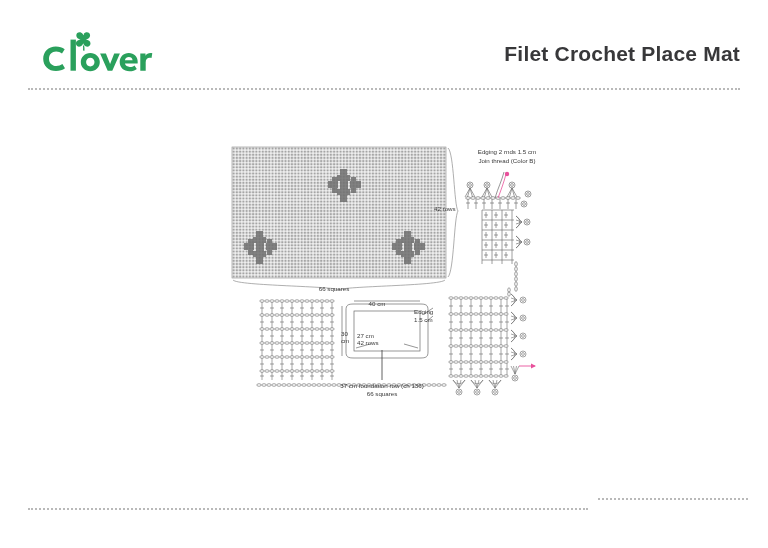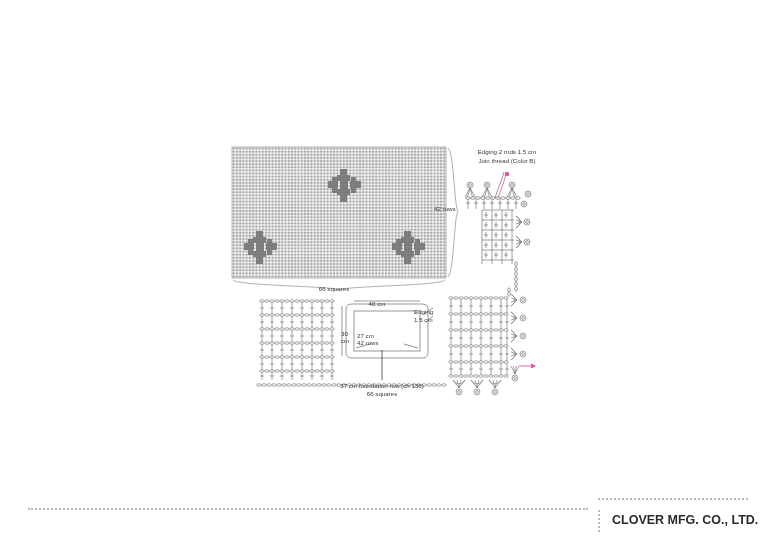--- a/index.html
+++ b/index.html
@@ -49,20 +49,44 @@
   #corner-detail{position:absolute;left:447px;top:288px;}
   #measure{position:absolute;left:340px;top:300px;}
 
   svg{overflow:visible;}
 </style>
 </head>
 <body>
 
 <div class="page">
 
+  <div class="header">
+
+    <div class="logo">
+      <svg width="130" height="46" viewBox="0 0 130 46">
+        <g fill="#2aa05c">
+
+          <g transform="translate(44,0)">
+            <path d="M9.5 4.2c2.2-3.1 6.6-2.1 6.6 1.3 0 2.3-2.1 3.7-4.2 4.1 2.4.3 4.6 1.6 4.6 3.9 0 3.3-4.3 4.3-6.4 1.5-.4-.5-.7-1.1-.9-1.7-.2.6-.5 1.2-.9 1.7-2.1 2.8-6.4 1.8-6.4-1.5 0-2.3 2.2-3.6 4.6-3.9C4.4 9.2 2.3 7.8 2.3 5.5c0-3.4 4.4-4.4 6.6-1.3.2.3.4.6.6 1 .2-.4.4-.7.6-1z"></path>
+            <path d="M8.9 15.4c.3 1.6.3 3.3.1 5.1l1.5.2c.1-1.9 0-3.7-.4-5.3l-1.2 0z"></path>
+          </g>
+
+          <path d="M25.8 16.5c-7.4 0-12.6 5.2-12.6 12.3s5.2 12.3 12.8 12.3c3.6 0 6.7-1 9-2.8l-2.6-4.2c-1.7 1.3-3.8 2-6.1 2-4.3 0-7.3-3-7.3-7.3s2.9-7.3 7.1-7.3c2.3 0 4.3.7 5.9 2l2.7-4.2c-2.3-1.9-5.3-2.8-8.9-2.8z"></path>
+          <path d="M40.5 9.6h5.4v31.1h-5.4z"></path>
+          <path d="M60.3 22.9c-5.4 0-9.5 4-9.5 9.2s4.1 9.2 9.5 9.2 9.5-4 9.5-9.2-4.1-9.2-9.5-9.2zm0 13.6c-2.4 0-4.2-1.9-4.2-4.4s1.8-4.4 4.2-4.4 4.2 1.9 4.2 4.4-1.8 4.4-4.2 4.4z"></path>
+          <path d="M70.1 23.4l7.6 17.3h4.6l7.6-17.3h-5.7l-4.1 10.5-4.2-10.5z"></path>
+          <path d="M98.8 22.9c-5.3 0-9.1 3.9-9.1 9.2 0 5.5 4 9.2 9.8 9.2 3 0 5.5-.9 7.3-2.4l-2.3-3.5c-1.3 1-2.8 1.5-4.6 1.5-2.6 0-4.4-1.2-5-3.3h12.7c.1-.6.1-1.2.1-1.7 0-5.4-3.7-9-8.9-9zm-3.9 7.3c.5-2 2-3.2 4-3.2s3.4 1.2 3.7 3.2z"></path>
+          <path d="M120.5 22.9c-2.2 0-4 1-5 2.8v-2.3h-5.2v17.3h5.4v-8.4c0-2.9 1.5-4.5 4-4.5.6 0 1.2.1 1.8.3l.8-4.9c-.6-.2-1.2-.3-1.8-.3z"></path>
+        </g>
+      </svg>
+    </div>
+
+    <div class="title">Filet Crochet Place Mat</div>
+    <div class="dotrule rule-top"></div>
+  </div>
 
   <div id="main-chart">
     <svg width="215" height="135" viewBox="0 0 215 135">
       <defs>
         <pattern id="mesh" width="3.24" height="3.12" patternUnits="userSpaceOnUse">
           <rect width="3.24" height="3.12" fill="#ffffff"></rect>
           <rect width="2.3" height="2.2" x="0.5" y="0.45" fill="#a5a5a5"></rect>
         </pattern>
       </defs>
       <rect x="0" y="0" width="214" height="131" fill="url(#mesh)" stroke="#8a8a8a" stroke-width="0.6"></rect>
@@ -583,18 +607,14 @@
 
       <g>
         <path d="M72 78 L88 78" stroke="#e8509b" stroke-width="0.9" fill="none"></path>
         <path d="M84 75.5 L89 78 L84 80.5 Z" fill="#e8509b" stroke="none"></path>
       </g>
     </svg>
   </div>
 
   <div class="dotrule rule-bottom"></div>
   <div class="dotrule rule-footer"></div>
-  <div class="footer">
-    <div class="footer-sep"></div>
-    <div class="footer-txt">CLOVER MFG. CO., LTD.</div>
-  </div>
 
 </div>
 
 </body></html>

